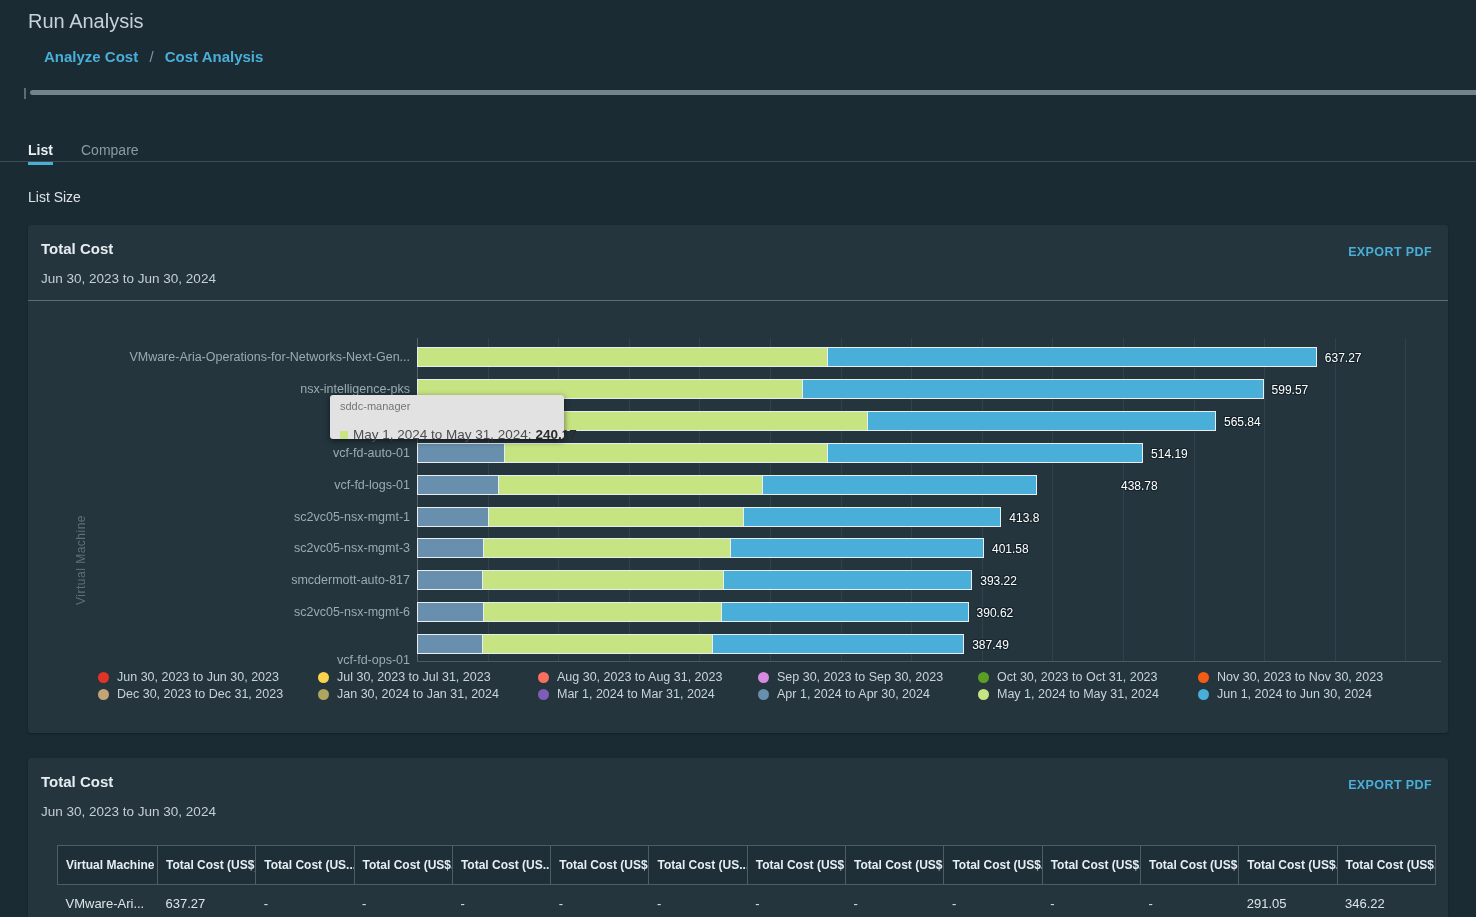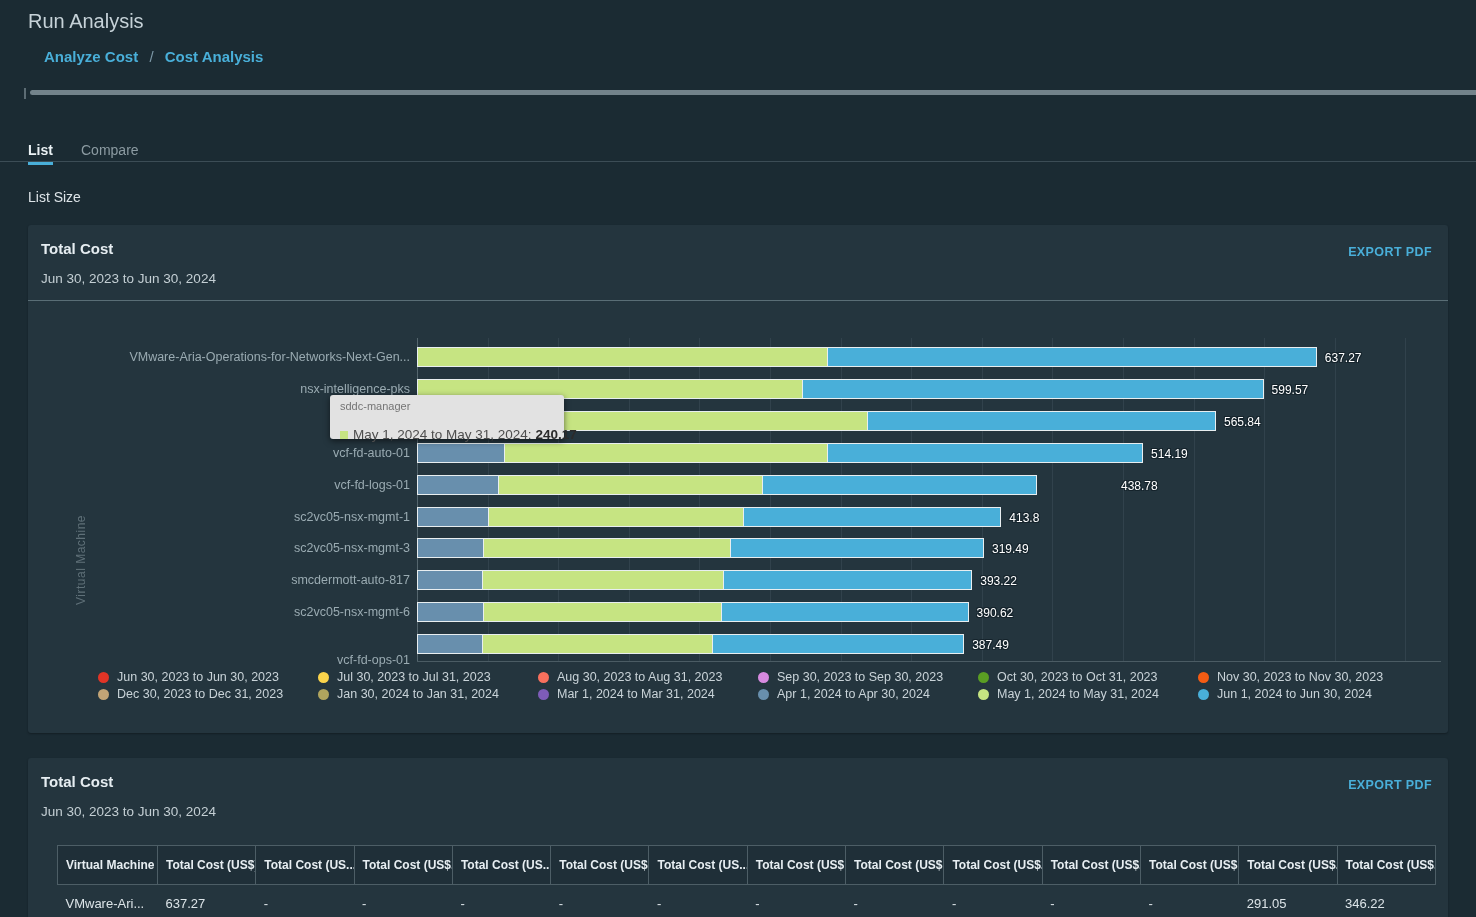--- a/index.html
+++ b/index.html
@@ -149,21 +149,21 @@
           <div class="seg" style="width: 255.007px; background: rgb(198, 228, 130);"></div>
           <div class="seg" style="width: 257.266px; background: rgb(73, 175, 217);"></div>
         </div>
         <div class="bar-value" style="left: 981.286px; top: 210.5px;">413.8</div>
         <div class="bar-label" style="top: 241.4px;">sc2vc05-nsx-mgmt-3</div>
         <div class="bar" style="left: 389px; top: 238.4px;">
           <div class="seg" style="width: 67.07px; background: rgb(104, 143, 173);"></div>
           <div class="seg" style="width: 246.959px; background: rgb(198, 228, 130);"></div>
           <div class="seg" style="width: 253.002px; background: rgb(73, 175, 217);"></div>
         </div>
-        <div class="bar-value" style="left: 964.031px; top: 242.4px;">319.49</div>
+        <div class="bar-value" style="left: 964.031px; top: 242.4px;">401.58</div>
         <div class="bar-label" style="top: 273.3px;">smcdermott-auto-817</div>
         <div class="bar" style="left: 389px; top: 270.3px;">
           <div class="seg" style="width: 65.9404px; background: rgb(104, 143, 173);"></div>
           <div class="seg" style="width: 241.028px; background: rgb(198, 228, 130);"></div>
           <div class="seg" style="width: 248.258px; background: rgb(73, 175, 217);"></div>
         </div>
         <div class="bar-value" style="left: 952.227px; top: 274.3px;">393.22</div>
         <div class="bar-label" style="top: 305.2px;">sc2vc05-nsx-mgmt-6</div>
         <div class="bar" style="left: 389px; top: 302.2px;">
           <div class="seg" style="width: 67.07px; background: rgb(104, 143, 173);"></div>

